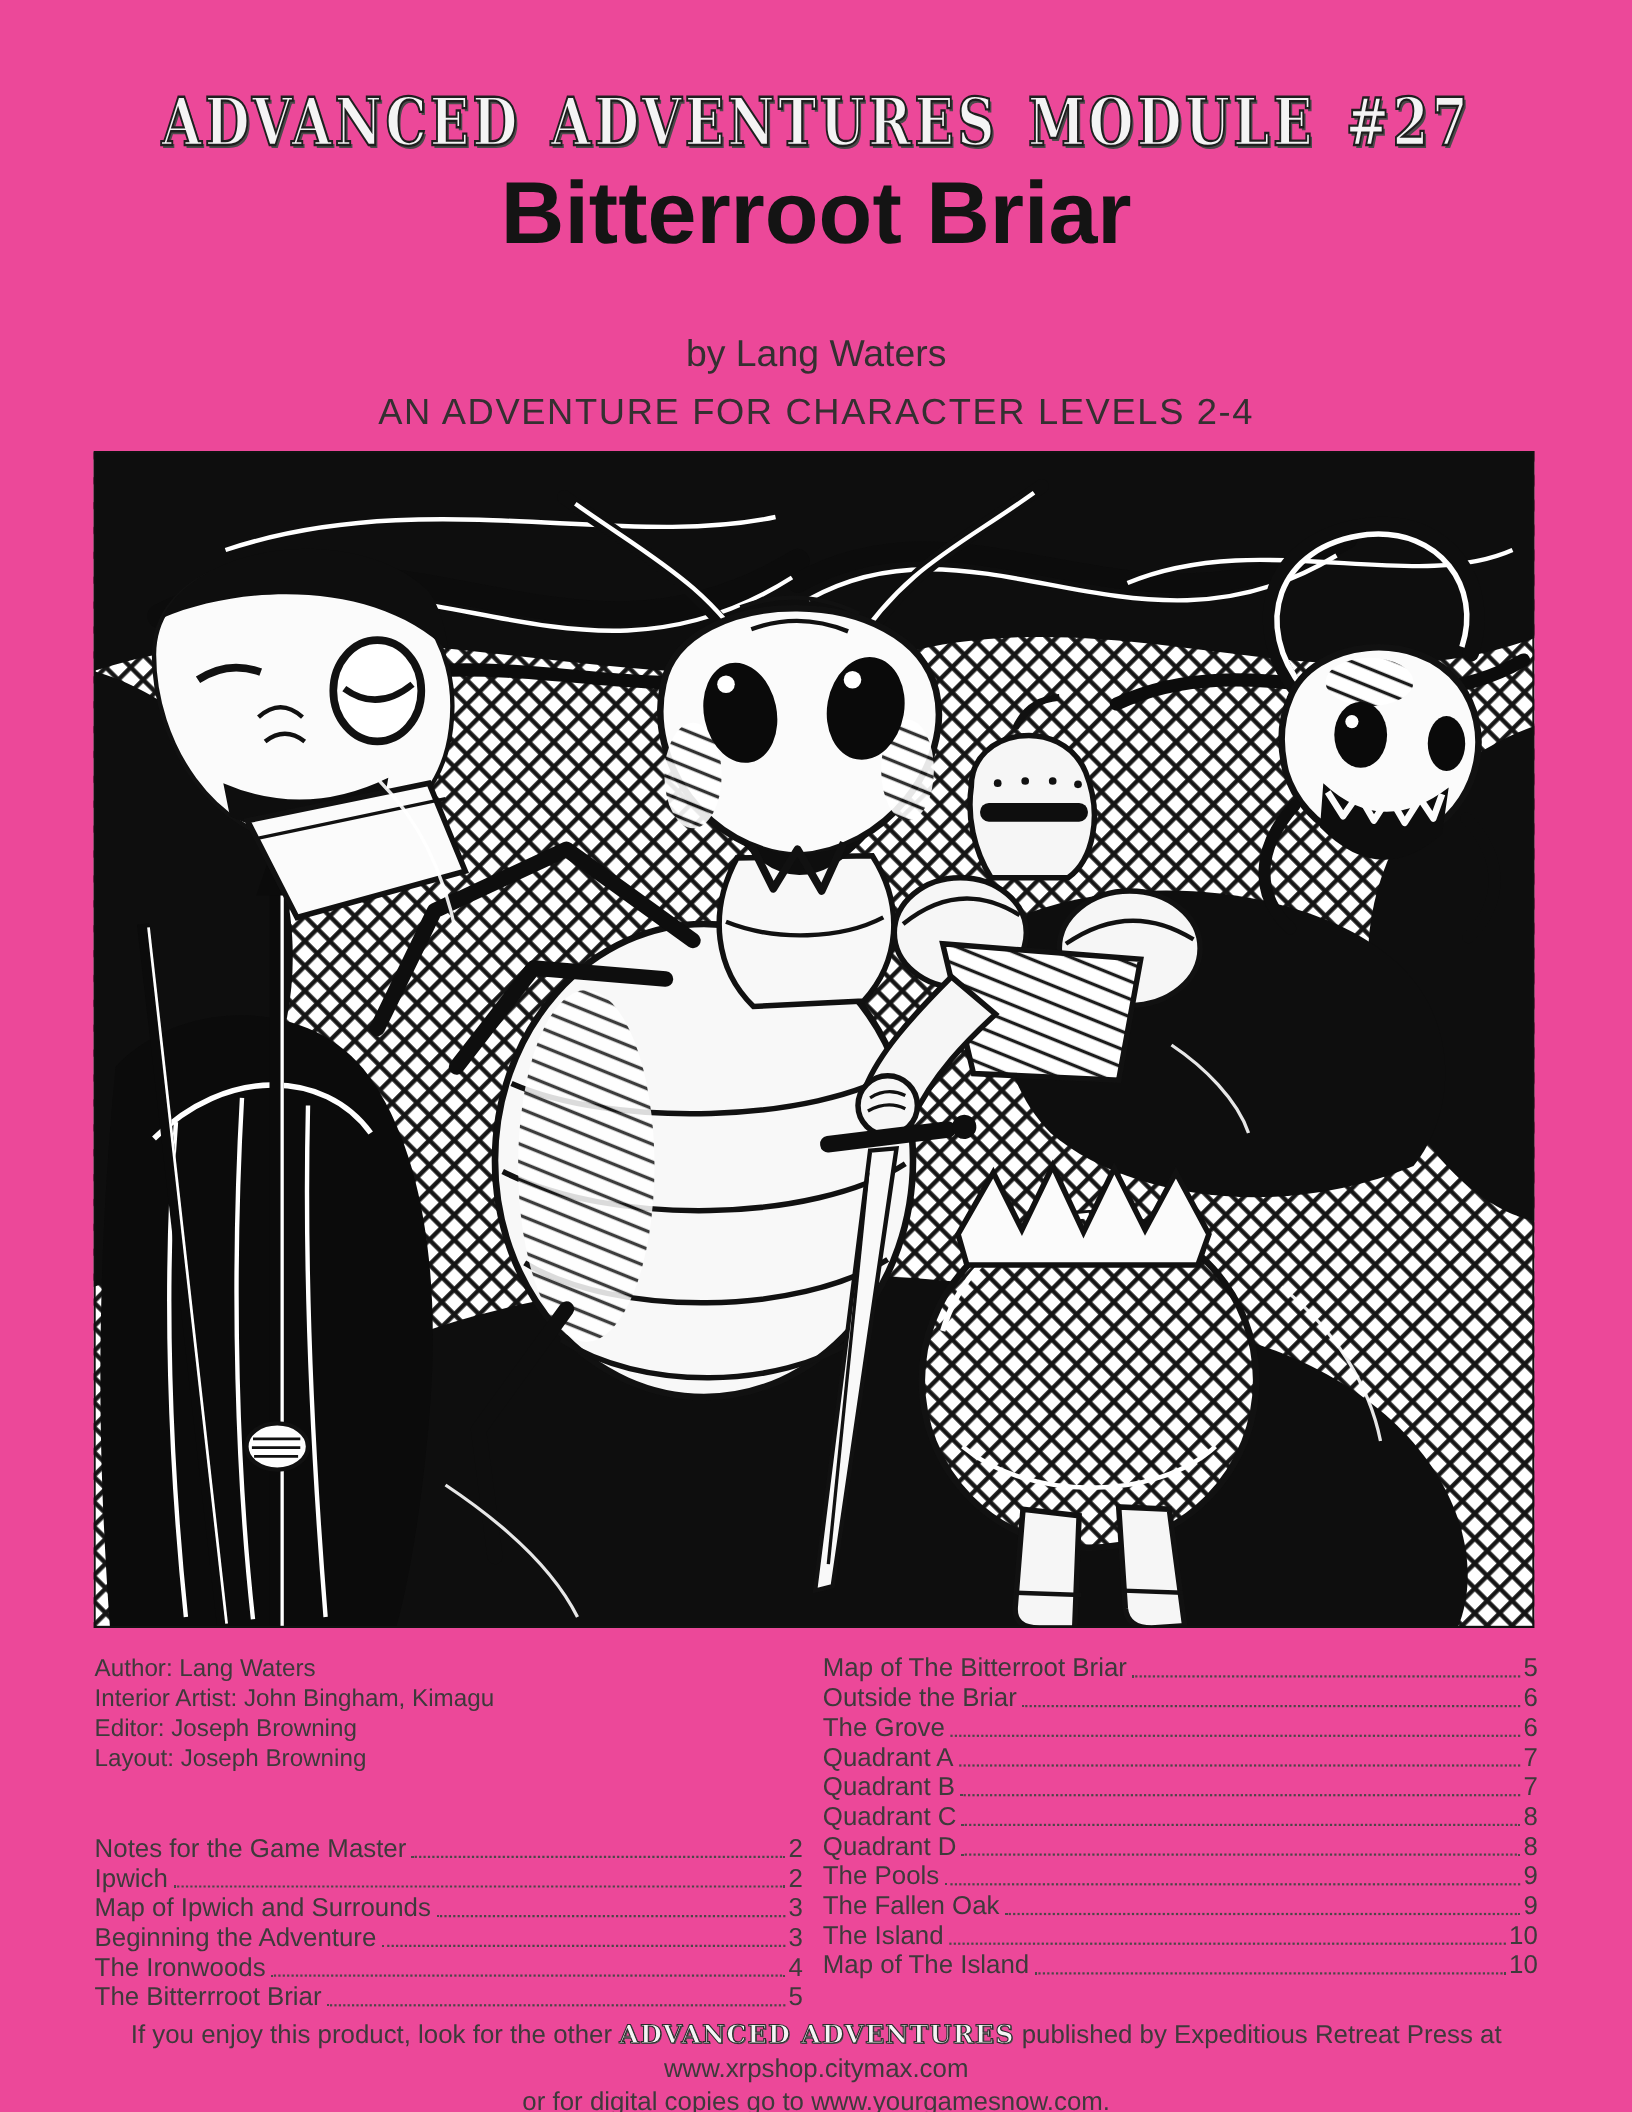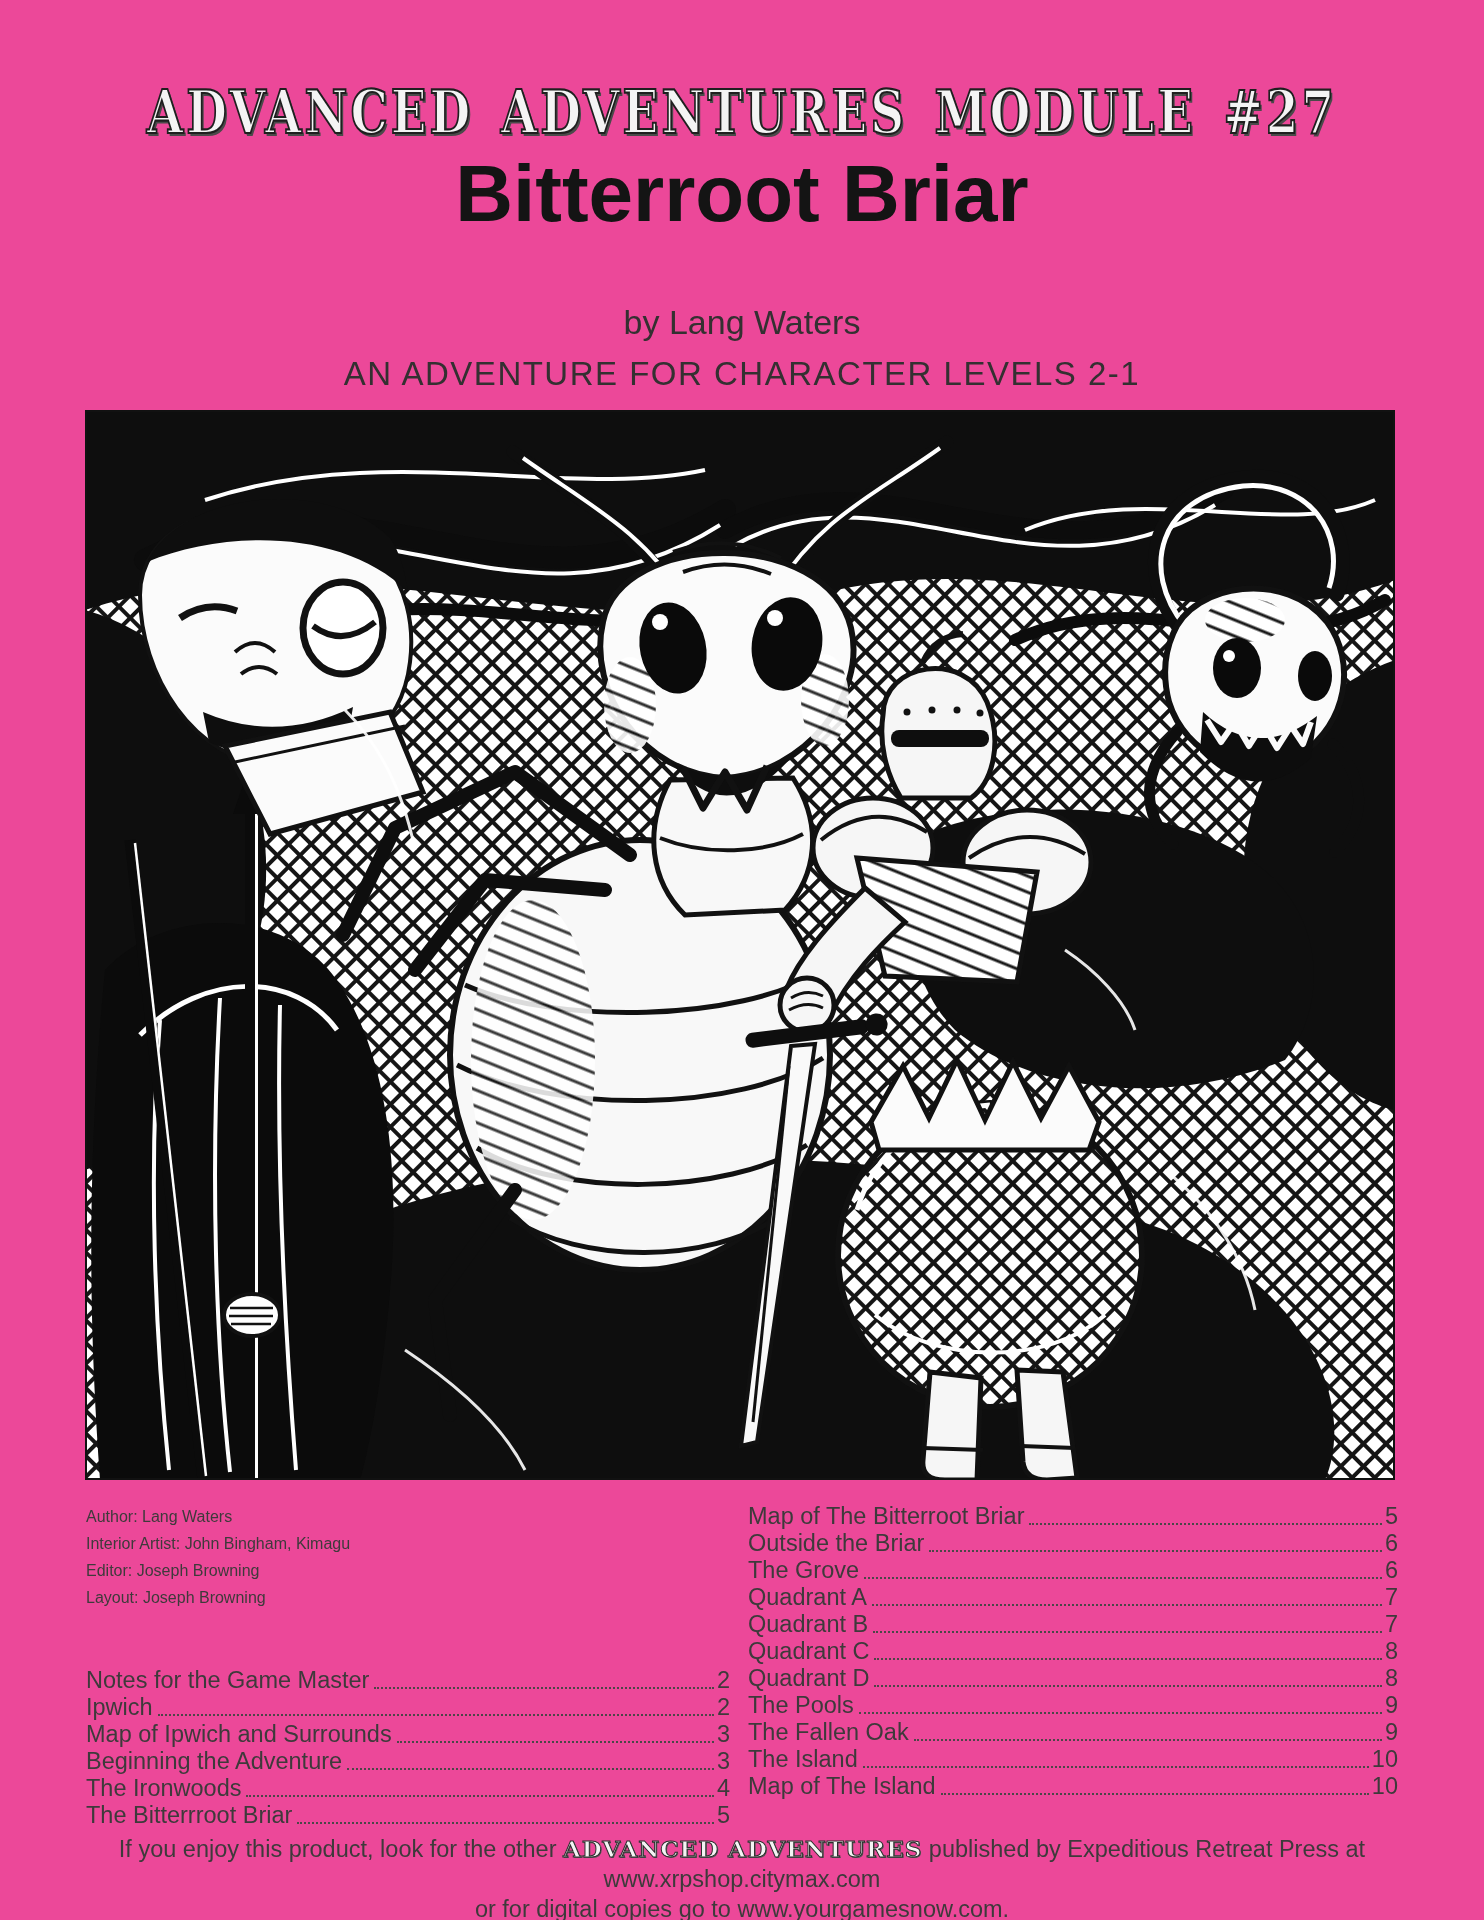--- a/index.html
+++ b/index.html
@@ -66,21 +66,21 @@
     width: 1310px;
     height: 1070px;
   }
   .art svg { display: block; width: 100%; height: 100%; }
 
   .credits {
     position: absolute;
     left: 86px;
     top: 1503px;
     width: 640px;
-    font-size: 16px;
+    font-size: 22px;
     line-height: 27px;
   }
   .toc {
     position: absolute;
     font-size: 23.5px;
     line-height: 27px;
   }
   .toc-left  { left: 86px;  top: 1667px; width: 644px; }
   .toc-right { left: 748px; top: 1503px; width: 650px; }
   .toc-row { display: flex; align-items: flex-end; }
@@ -114,21 +114,21 @@
   }
 </style>
 </head>
 <body>
 
 <div class="page">
 
   <div class="centered-line kicker engraved">ADVANCED ADVENTURES MODULE #27</div>
   <h1 class="centered-line title">Bitterroot Briar</h1>
   <div class="centered-line byline">by Lang Waters</div>
-  <div class="centered-line tagline">AN ADVENTURE FOR CHARACTER LEVELS 2-1</div>
+  <div class="centered-line tagline">AN ADVENTURE FOR CHARACTER LEVELS 2-4</div>
 
   <div class="art">
     <svg viewBox="0 0 1310 1070" xmlns="http://www.w3.org/2000/svg">
       <defs>
         <pattern id="xh" width="16" height="16" patternUnits="userSpaceOnUse" patternTransform="rotate(45)">
           <rect width="16" height="16" fill="#ffffff"></rect>
           <path d="M0 3 H16 M3 0 V16" stroke="#151515" stroke-width="4"></path>
         </pattern>
         <pattern id="h2" width="15" height="15" patternUnits="userSpaceOnUse" patternTransform="rotate(22)">
           <rect width="15" height="15" fill="#ffffff"></rect>

